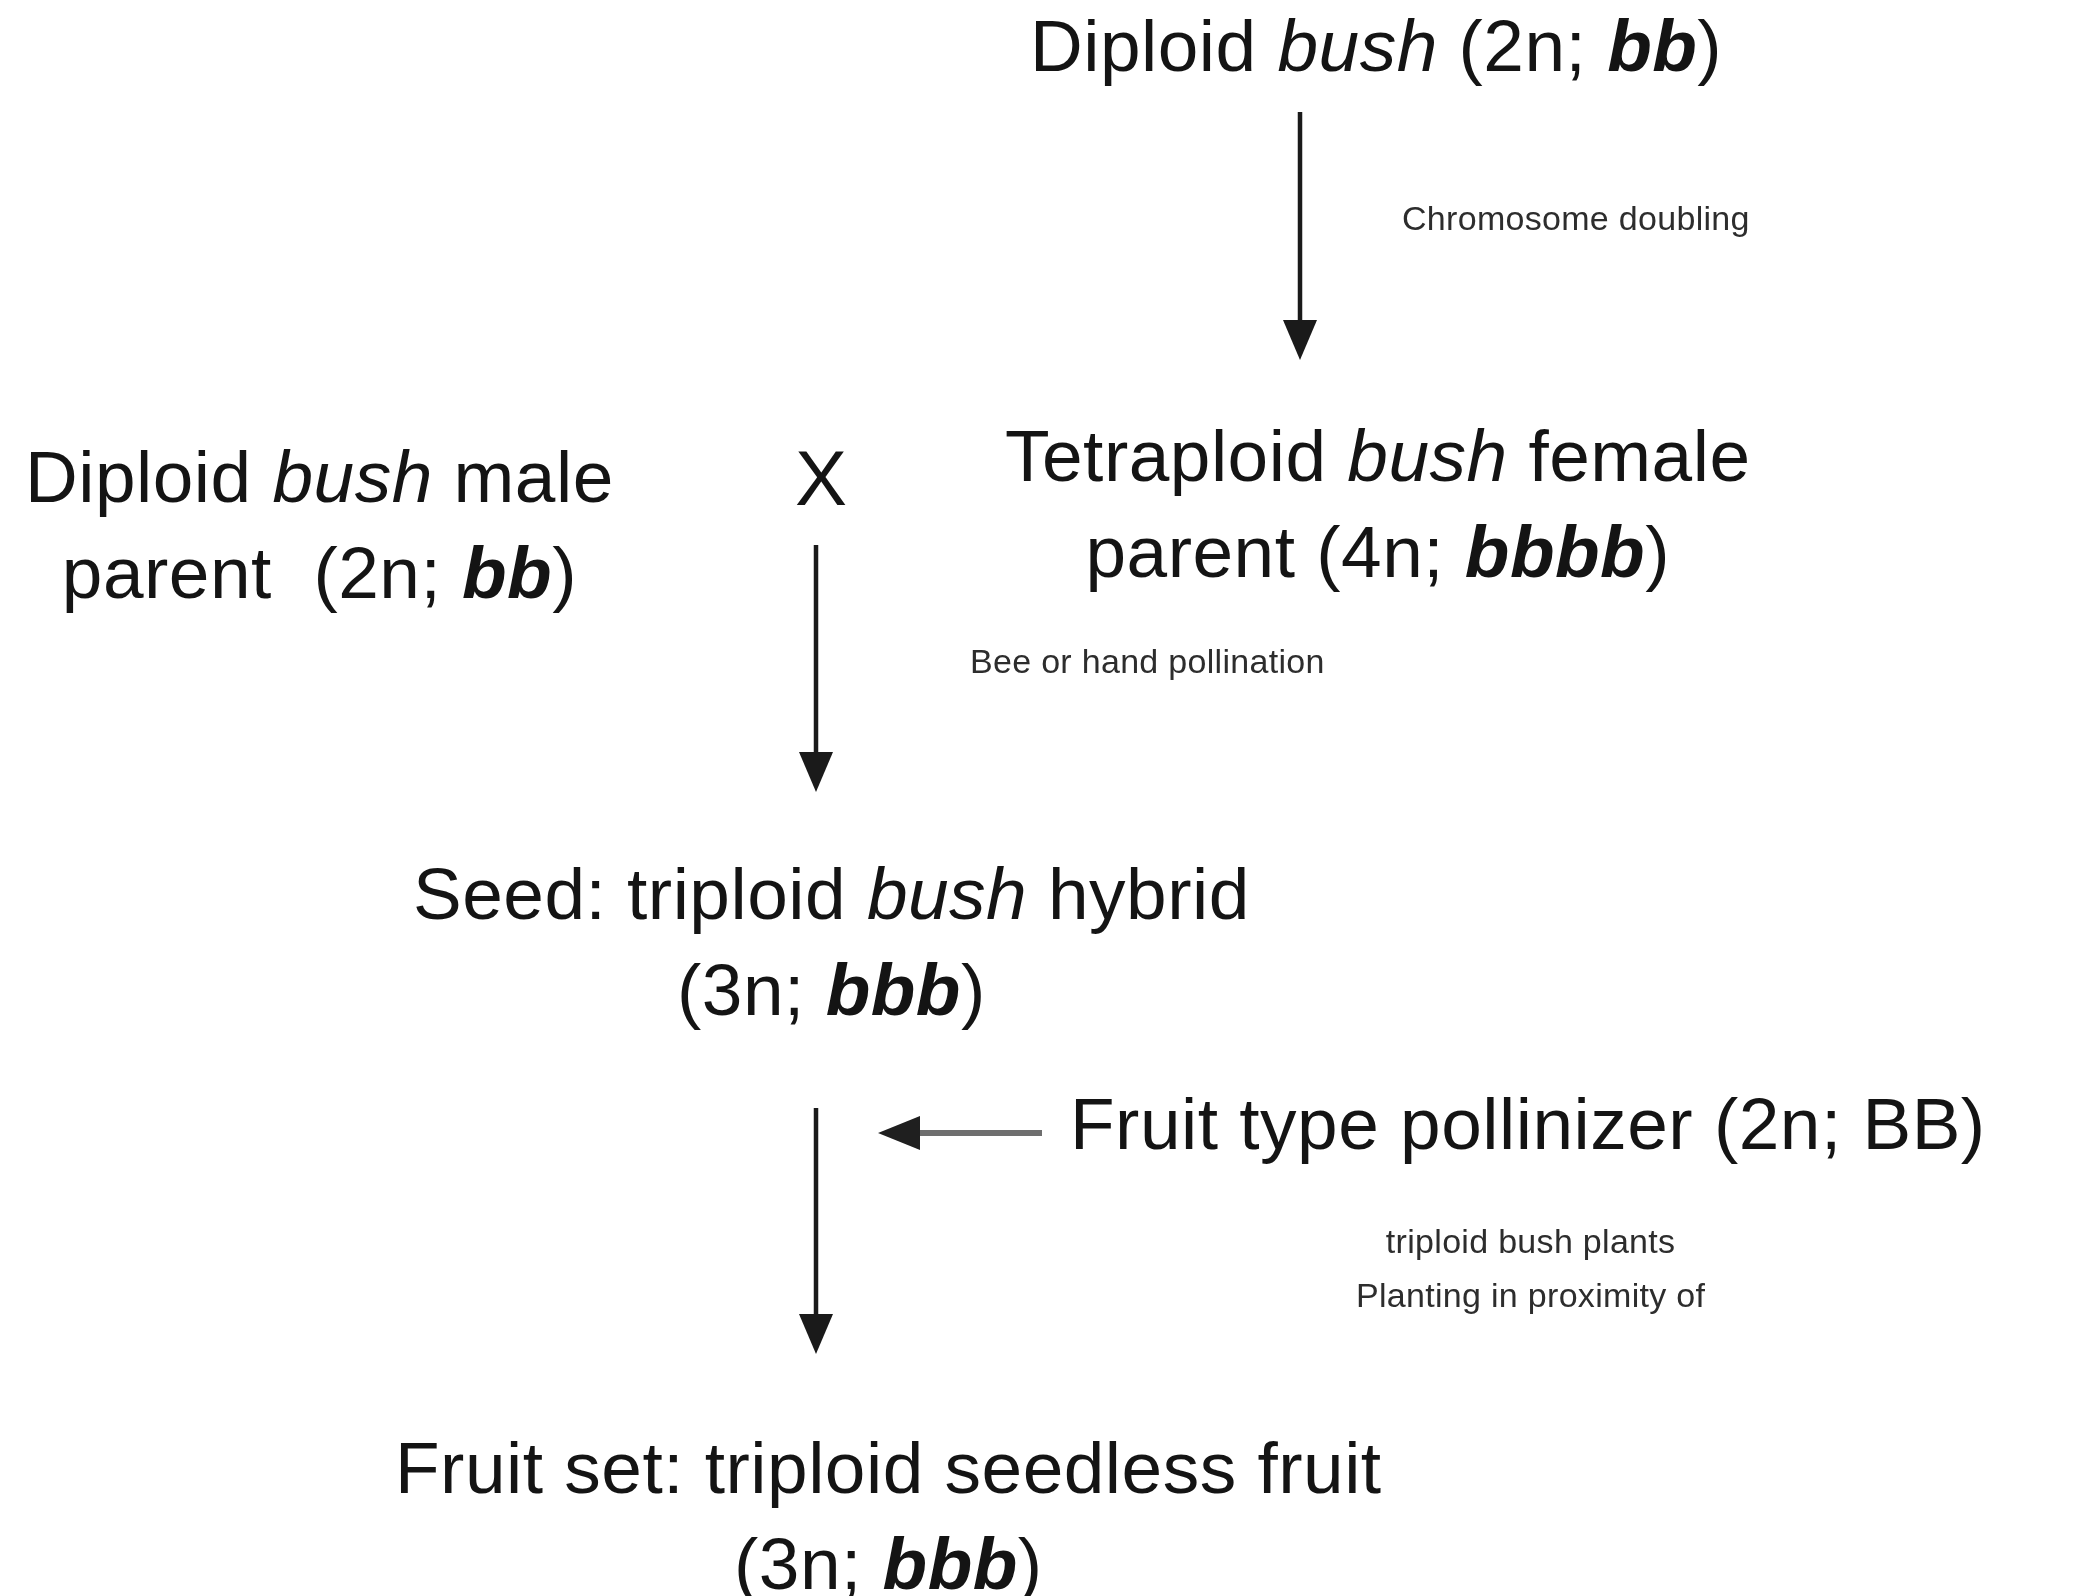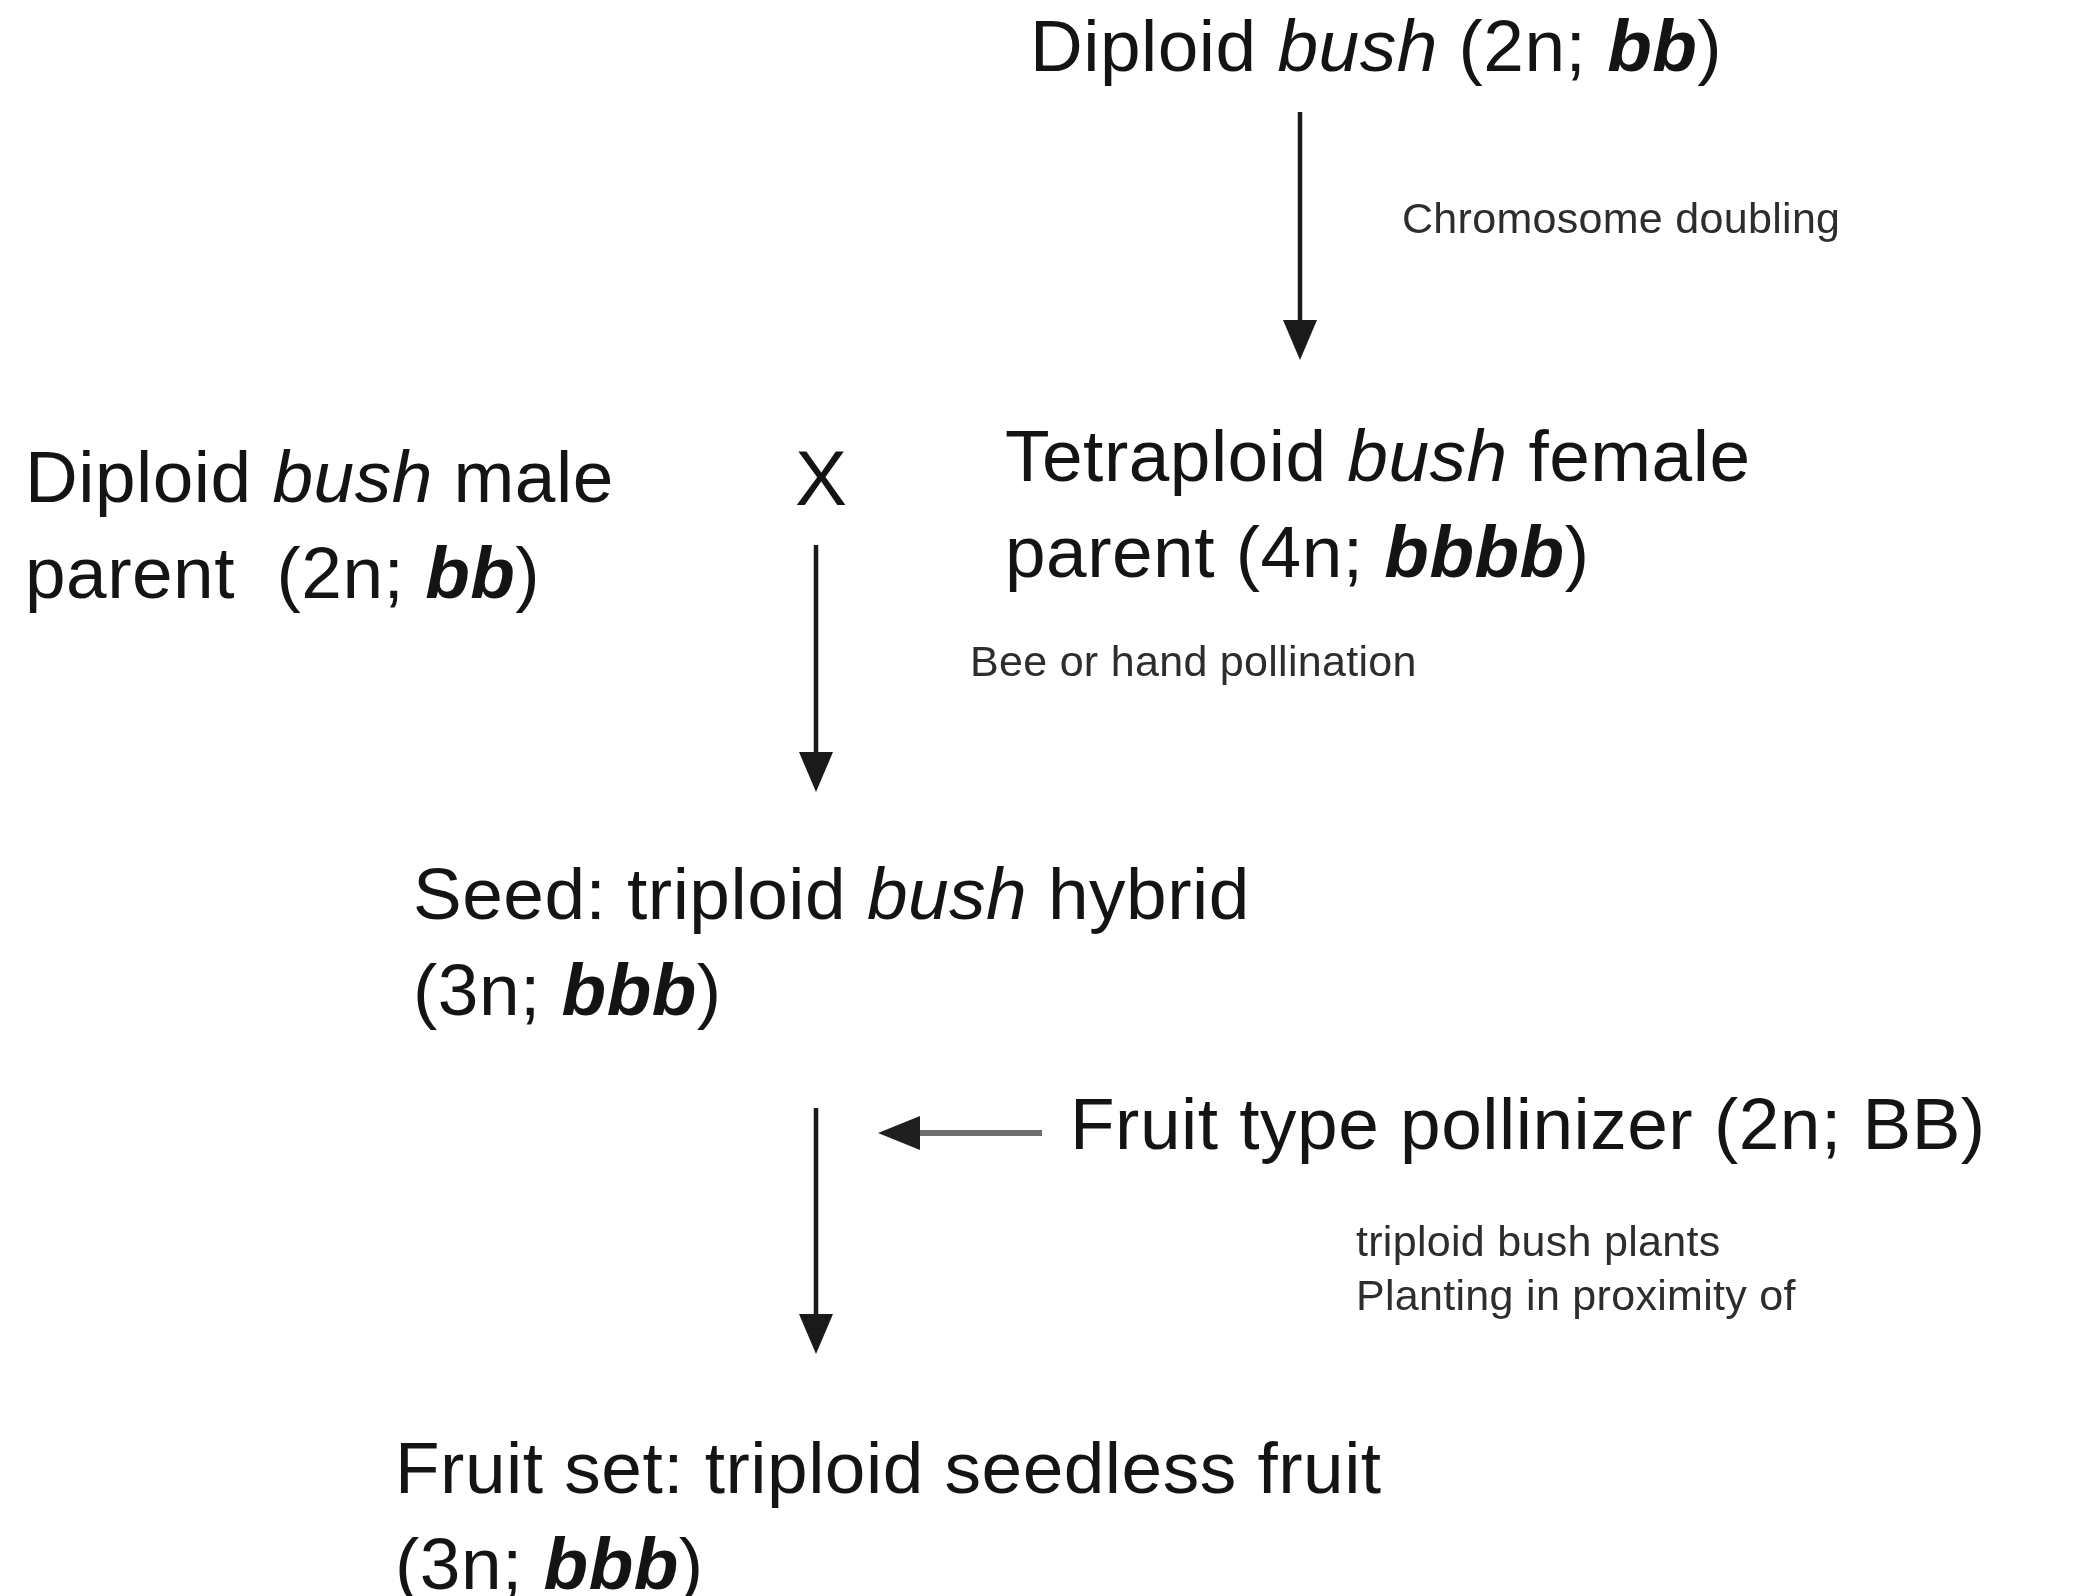--- a/index.html
+++ b/index.html
@@ -10,20 +10,21 @@
     --label-ink: #2d2d2d;
     --arrow: #1a1a1a;
     --arrow-gray: #6e6e6e;
   }
   .canvas {
     position: relative;
     width: 2034px;
     height: 1596px;
     background: var(--background);
     overflow: hidden;
+    text-align: center;
   }
   .arrows {
     position: absolute;
     left: 0; top: 0;
     width: 2074px; height: 1596px;
   }
   .node {
     position: absolute;
     color: var(--ink);
     font-size: 73px;
@@ -36,21 +37,21 @@
   .s-bi { font-style: italic; font-weight: bold; }
   .cross {
     position: absolute;
     color: var(--ink);
     font-size: 78px;
     line-height: 96px;
   }
   .label {
     position: absolute;
     color: var(--label-ink);
-    font-size: 43px;
+    font-size: 34px;
     line-height: 54px;
     white-space: pre;
     letter-spacing: 0.3px;
   }
   .label .line { white-space: pre; }
 </style>
 </head>
 <body style="--background: #ffffff; --ink: #141414; --label-ink: #2d2d2d; --arrow: #1a1a1a; --arrow-gray: #6e6e6e;">
 
 <div class="canvas">

